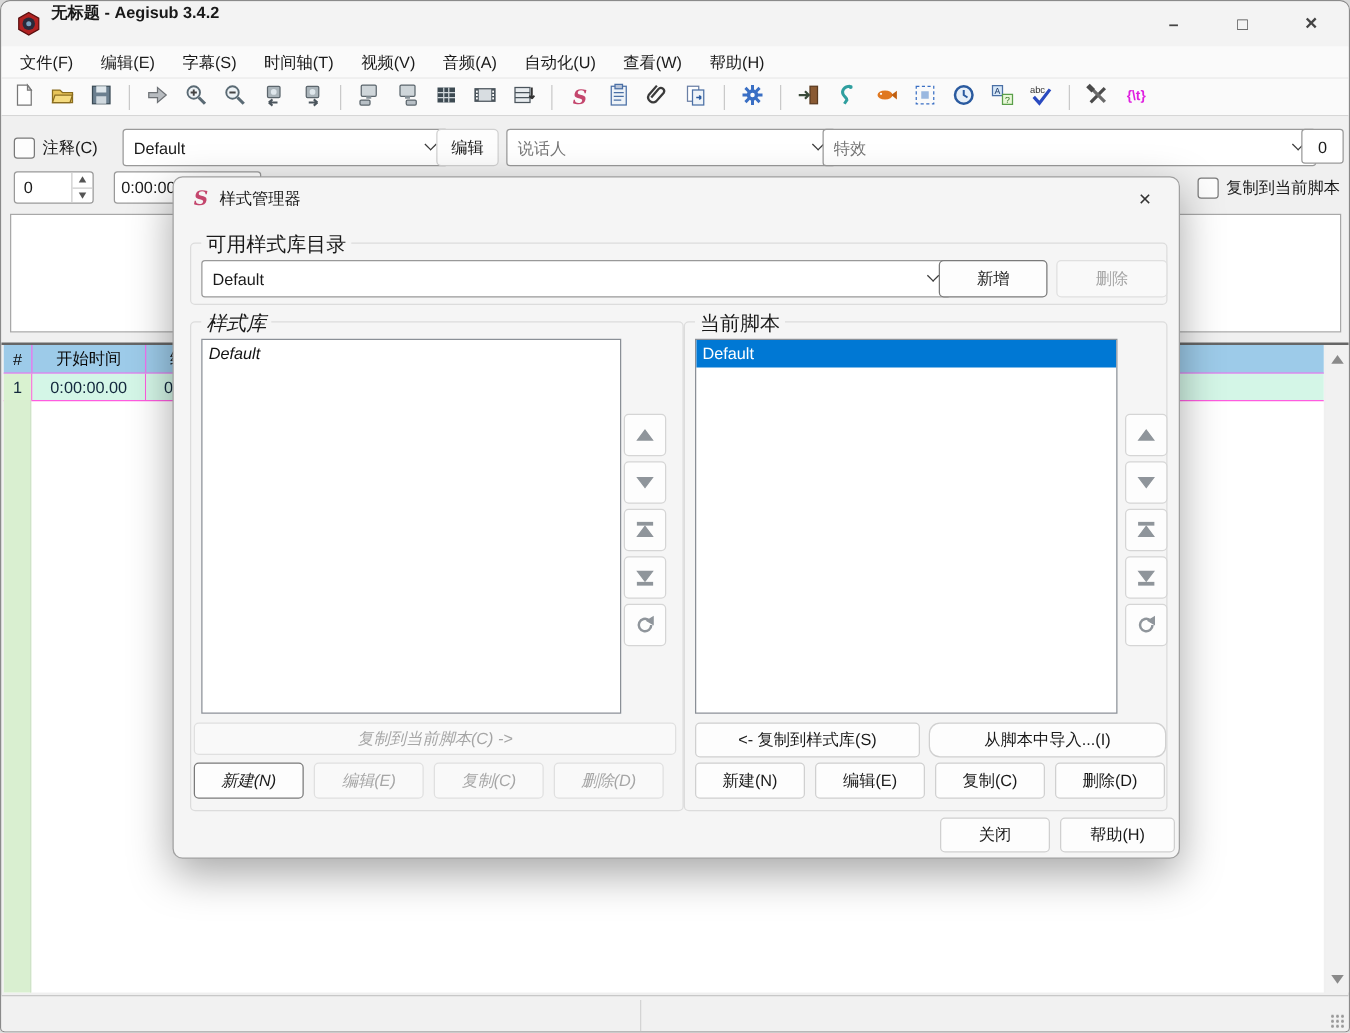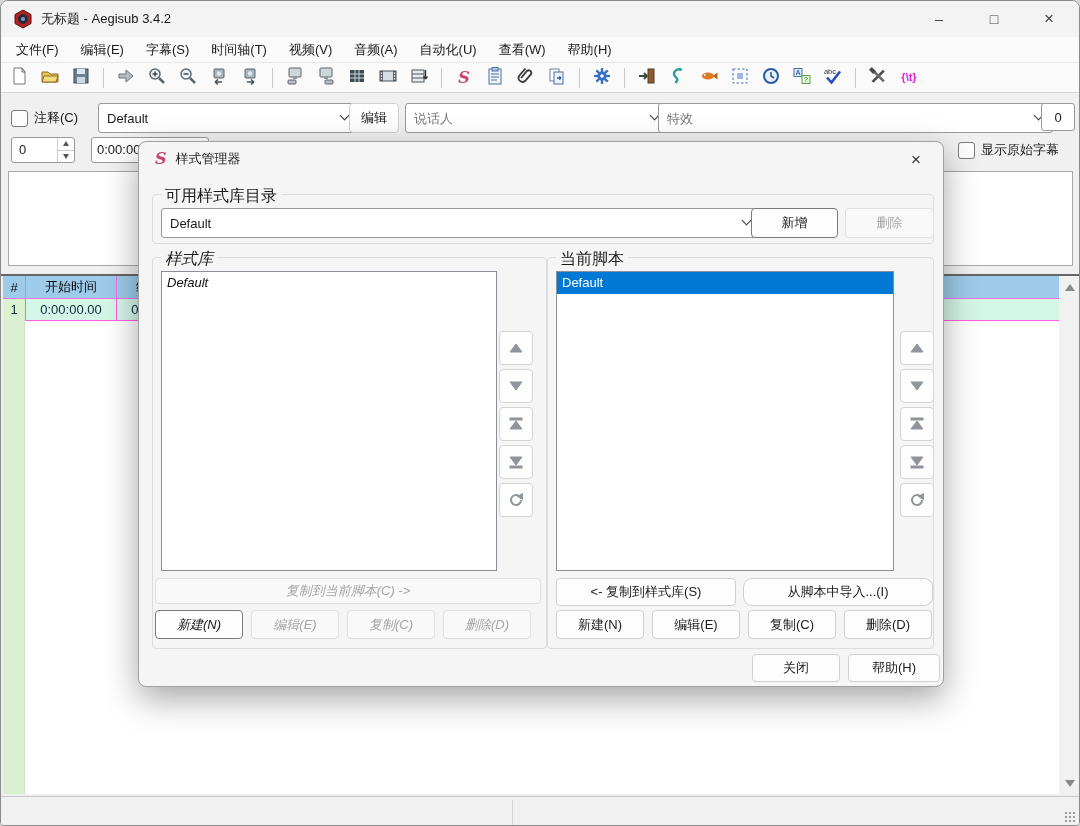--- a/index.html
+++ b/index.html
@@ -1,20 +1,20 @@
 <!DOCTYPE html>
 <html><head>
 <meta charset="utf-8">
 <style>
   html,body{margin:0;padding:0;background:#d8d8d8;font-family:"Liberation Sans",sans-serif;}
   .window{position:relative;width:1080px;height:826px;background:#f0f0f0;border:1px solid #8a8a8a;
     border-radius:8px 8px 4px 4px;overflow:hidden;box-sizing:border-box;font-size:13px;color:#1a1a1a;}
   .abs{position:absolute;box-sizing:border-box;}
   
-  .titlebar{left:0;top:0;width:100%;height:36px;background:#f3f3f3;display:flex;align-items:center;}
+  .titlebar{left:0;top:0;width:100%;height:36px;background:#f3f3f3;display:flex;align-items:flex-start;font-weight:bold;}
   .apptitle{margin-left:40px;font-size:13px;color:#191919;}
   .wbtn{width:46px;height:36px;display:flex;align-items:center;justify-content:center;color:#444;font-size:14px;}
   
   .menubar{left:0;top:36px;width:100%;height:26px;background:#fafafa;border-bottom:1px solid #e6e6e6;
     display:flex;align-items:center;padding-left:4px;}
   .menuitem{padding:0 11px;line-height:25px;}
   
   .toolbar{left:0;top:62px;width:100%;height:30px;background:#fafafa;border-bottom:1px solid #d6d6d6;
     display:flex;align-items:center;padding-left:6px;gap:7px;}
   .tbtn{width:24px;height:24px;display:flex;align-items:center;justify-content:center;border-radius:3px;}
@@ -333,21 +333,21 @@
             <span class="tri-up"></span>
           </span>
         <span style="flex:1;display:flex;align-items:center;justify-content:center;">
             <span class="tri-down"></span>
           </span>
       </span>
     </div>
     <div class="abs ibox" style="left:90px;top:44px;width:118px;height:26px;padding:4px 0 0 5px;">0:00:00</div>
     <div class="abs cbrow" style="left:957px;top:48px;">
       <span class="cbox"></span>
-      <span>显示原始字幕</span>
+      <span>复制到当前脚本</span>
     </div>
     <div class="abs" style="left:7px;top:78px;width:1065px;height:95px;background:#fff;border:1px solid #a8a8a8;"></div>
   </div>
 
   <div class="abs gridtop"></div>
   <div class="abs grid">
     <div class="gridhead">
       <div class="ghc" style="width:22px;">#</div>
       <div class="ghc" style="width:90px;">开始时间</div>
       <div class="ghc" style="width:90px;">结束时间</div>

